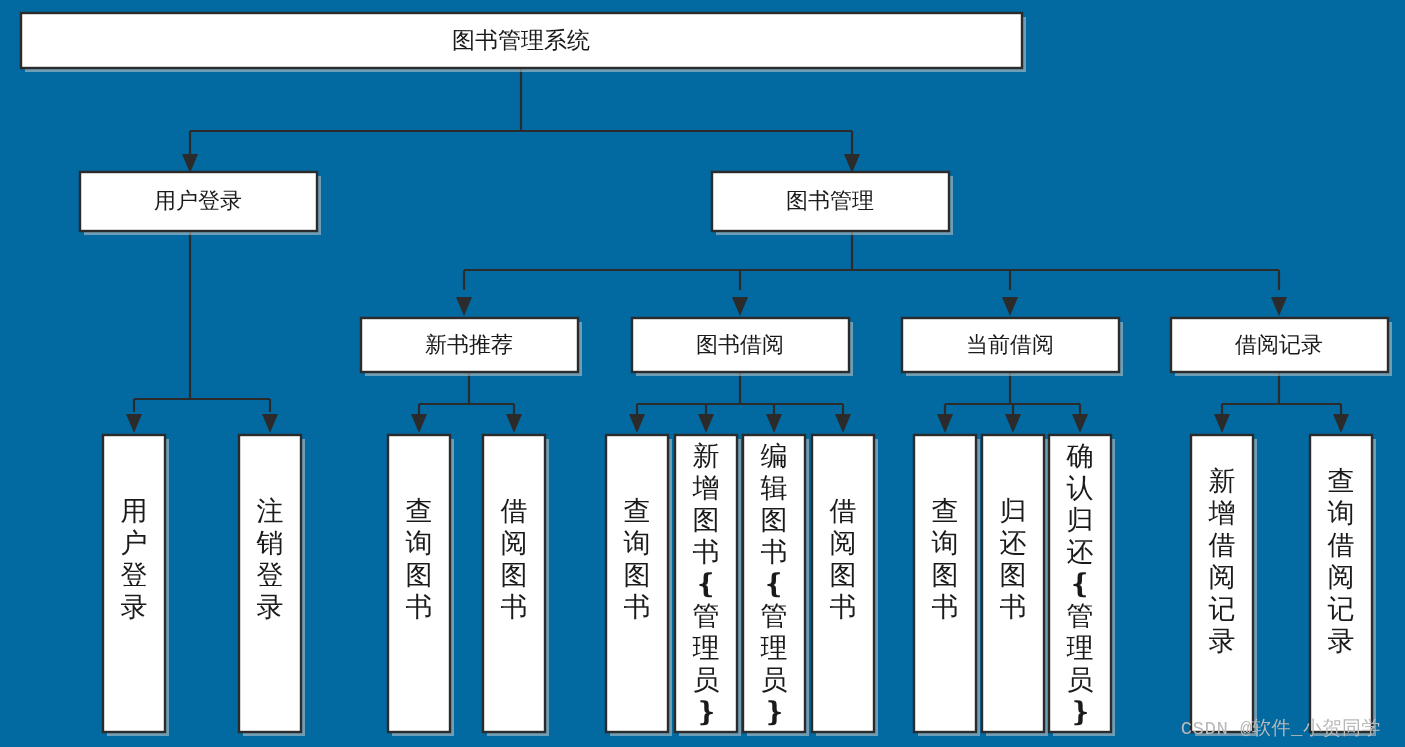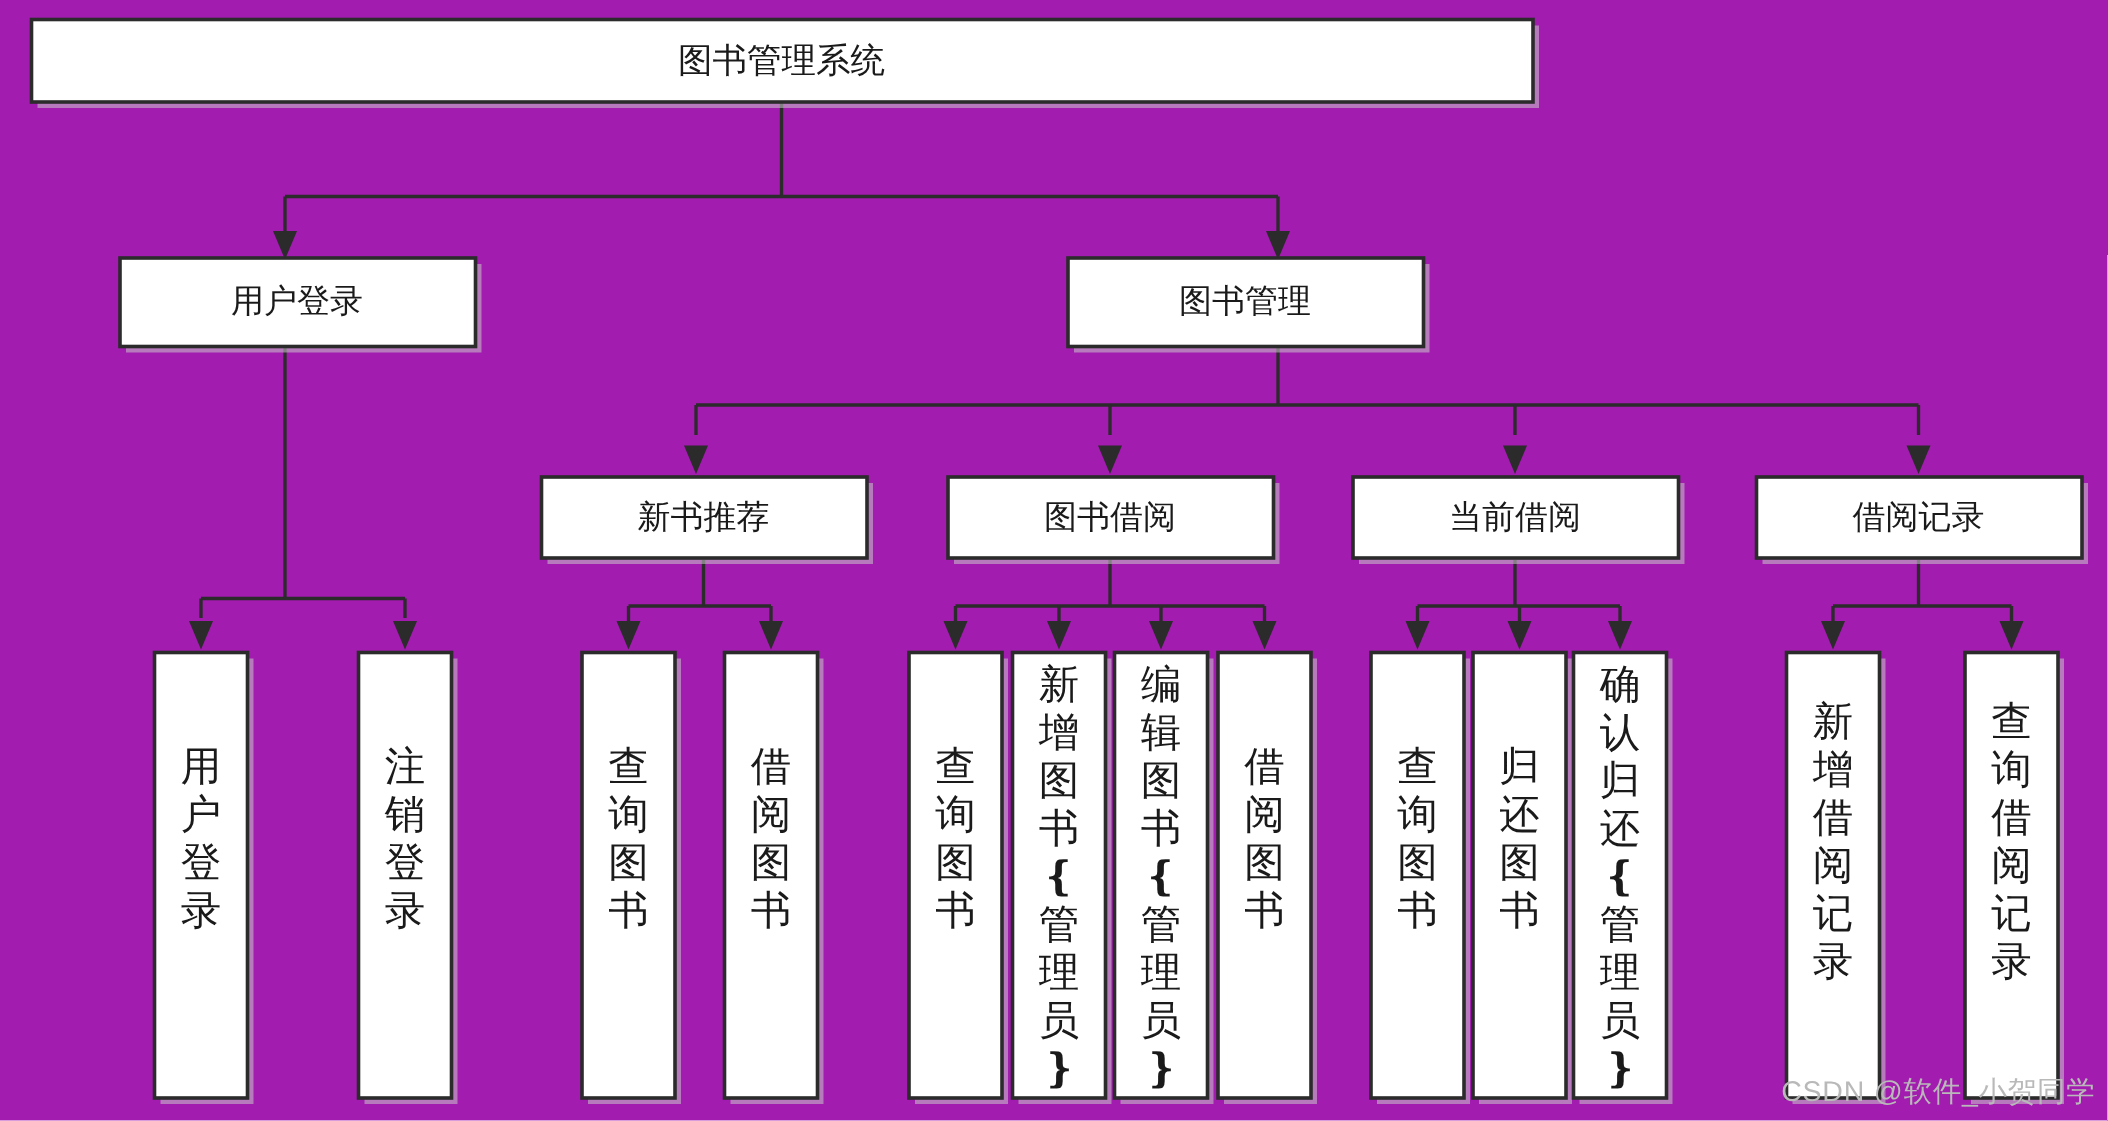--- a/index.html
+++ b/index.html
@@ -7,21 +7,21 @@
     padding: 0;
     background: #ffffff;
   }
   body {
     font-family: "Liberation Sans", "DejaVu Sans", sans-serif;
   }
   #stage {
     position: relative;
     width: 1405px;
     height: 747px;
-    background: #a21caf;
+    background: #0369a1;
     overflow: hidden;
   }
   #diagram {
     position: absolute;
     left: 0;
     top: 0;
     width: 1405px;
     height: 747px;
   }
   .node-box {
@@ -55,23 +55,23 @@
     font-size: 23px;
   }
   .vlabel {
     font-family: "Liberation Sans", "DejaVu Sans", sans-serif;
     fill: #1a1a1a;
     font-size: 27px;
     text-anchor: middle;
   }
   .watermark {
     position: absolute;
-    right: 8px;
+    right: 24px;
     bottom: 6px;
-    font-family: Liberation Sans, sans-serif;
+    font-family: Liberation Mono, monospace;
     font-size: 19px;
     color: #b9b9b9;
     letter-spacing: 0.5px;
     white-space: nowrap;
     pointer-events: none;
   }
 </style>
 </head>
 <body>
 

